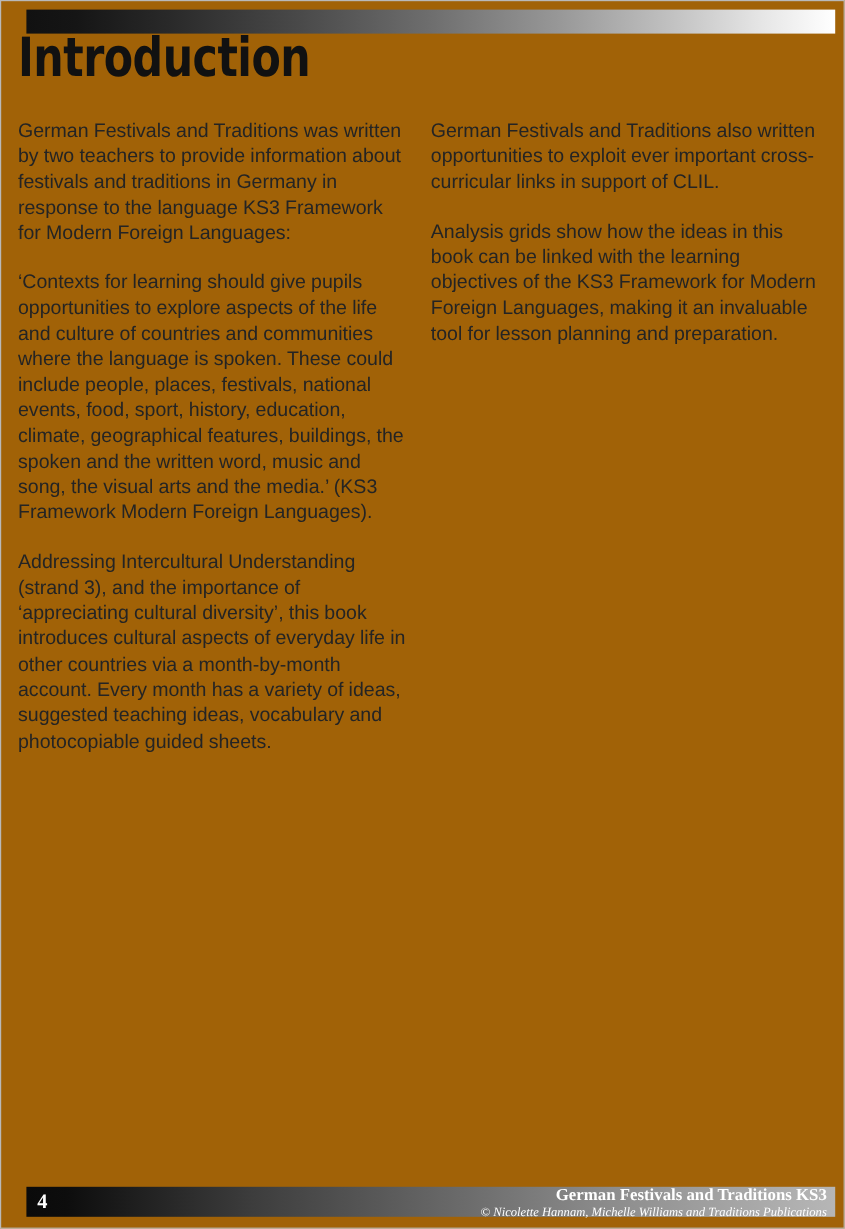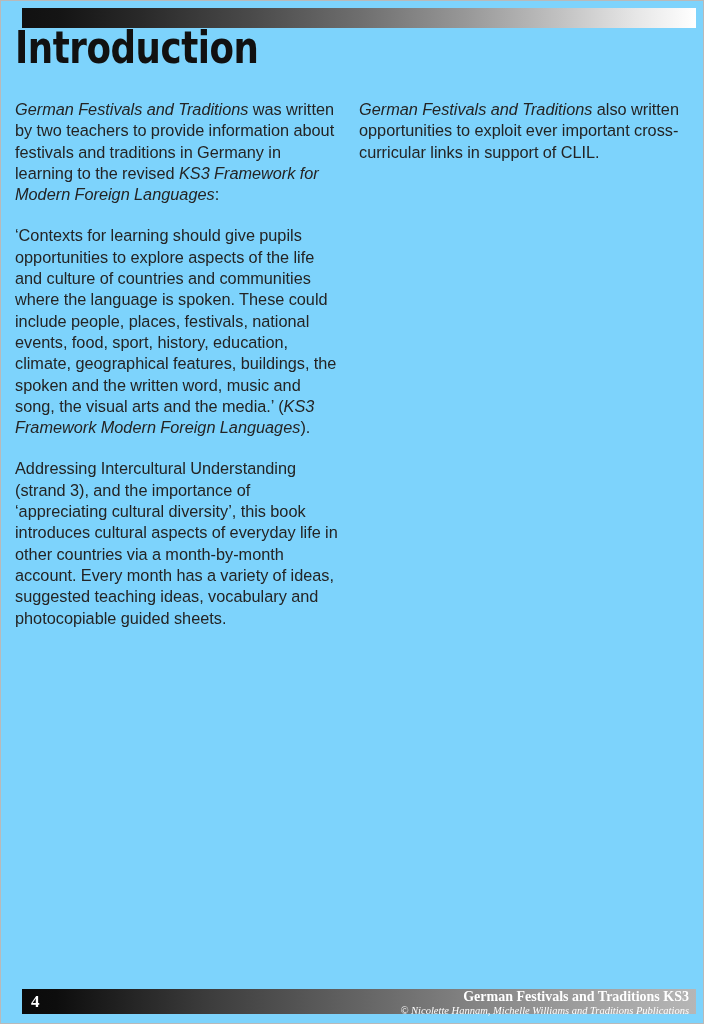--- a/index.html
+++ b/index.html
@@ -8,21 +8,21 @@
     background: #ffffff;
   }
   body {
     font-family: "Liberation Sans", sans-serif;
   }
 
   .page {
     position: relative;
     width: 704px;
     height: 1024px;
-    background: #7dd3fc;
+    background: #a16207;
     box-sizing: border-box;
     border: 1px solid #b9b9b9;
     overflow: hidden;
   }
 
   
   .header-bar {
     position: absolute;
     left: 21px;
     top: 7px;
@@ -73,21 +73,20 @@
     font-size: 16.3px;
     line-height: 21.3px;
     color: #242424;
     text-align: left;
     word-spacing: -0.2px;
   }
   .col p:last-child {
     margin-bottom: 0;
   }
   .ital {
-    font-style: italic;
     margin-top: 47px;
   }
 
   
   .footer-bar {
     position: absolute;
     left: 21px;
     top: 988px;
     width: 674px;
     height: 25px;
@@ -141,32 +140,33 @@
 <div class="page">
 
   <div class="header-bar"></div>
 
   <div class="page-title">Introduction</div>
 
   <div class="columns">
 
     <div class="col">
 
-      <p><span class="ital">German Festivals and Traditions</span><span> was written by two teachers to provide information about festivals and traditions in Germany in learning to the revised </span><span class="ital">KS3 Framework for Modern Foreign Languages</span><span>:</span></p>
+      <p><span class="ital">German Festivals and Traditions</span><span> was written by two teachers to provide information about festivals and traditions in Germany in response to the language </span><span class="ital">KS3 Framework for Modern Foreign Languages</span><span>:</span></p>
 
       <p><span>‘Contexts for learning should give pupils opportunities to explore aspects of the life and culture of countries and communities where the language is spoken. These could include people, places, festivals, national events, food, sport, history, education, climate, geographical features, buildings, the spoken and the written word, music and song, the visual arts and the media.’ (</span><span class="ital">KS3 Framework Modern Foreign Languages</span><span>).</span></p>
 
       <p><span>Addressing Intercultural Understanding (strand 3), and the importance of ‘appreciating cultural diversity’, this book introduces cultural aspects of everyday life in other countries via a month-by-month account. Every month has a variety of ideas, suggested teaching ideas, vocabulary and photocopiable guided sheets.</span></p>
 
     </div>
 
     <div class="col">
 
       <p><span class="ital">German Festivals and Traditions</span><span> also written opportunities to exploit ever important cross-curricular links in support of CLIL.</span></p>
 
+      <p><span>Analysis grids show how the ideas in this book can be linked with the learning objectives of the </span><span class="ital">KS3 Framework for Modern Foreign Languages</span><span>, making it an invaluable tool for lesson planning and preparation.</span></p>
 
     </div>
 
   </div>
 
   <div class="footer-bar">
     <div class="page-number">4</div>
     <div class="footer-right">
       <span class="footer-title">German Festivals and Traditions KS3</span>
       <span class="footer-credit">© Nicolette Hannam, Michelle Williams and Traditions Publications</span>

